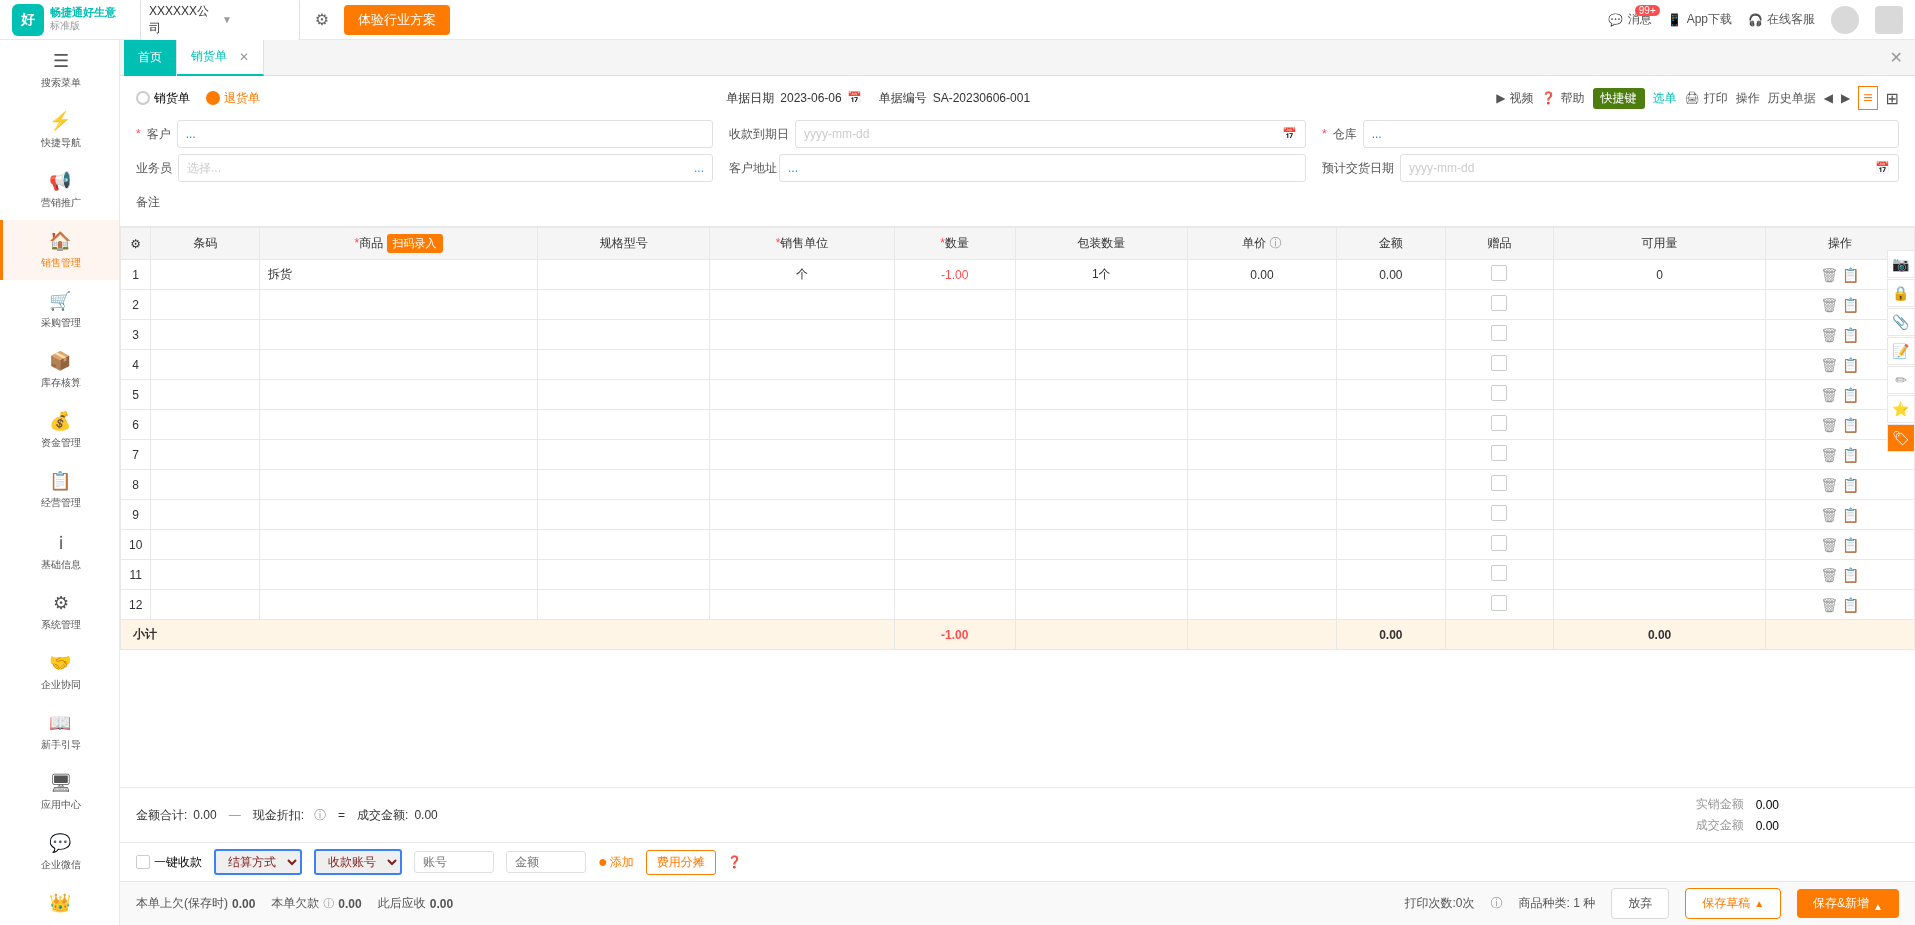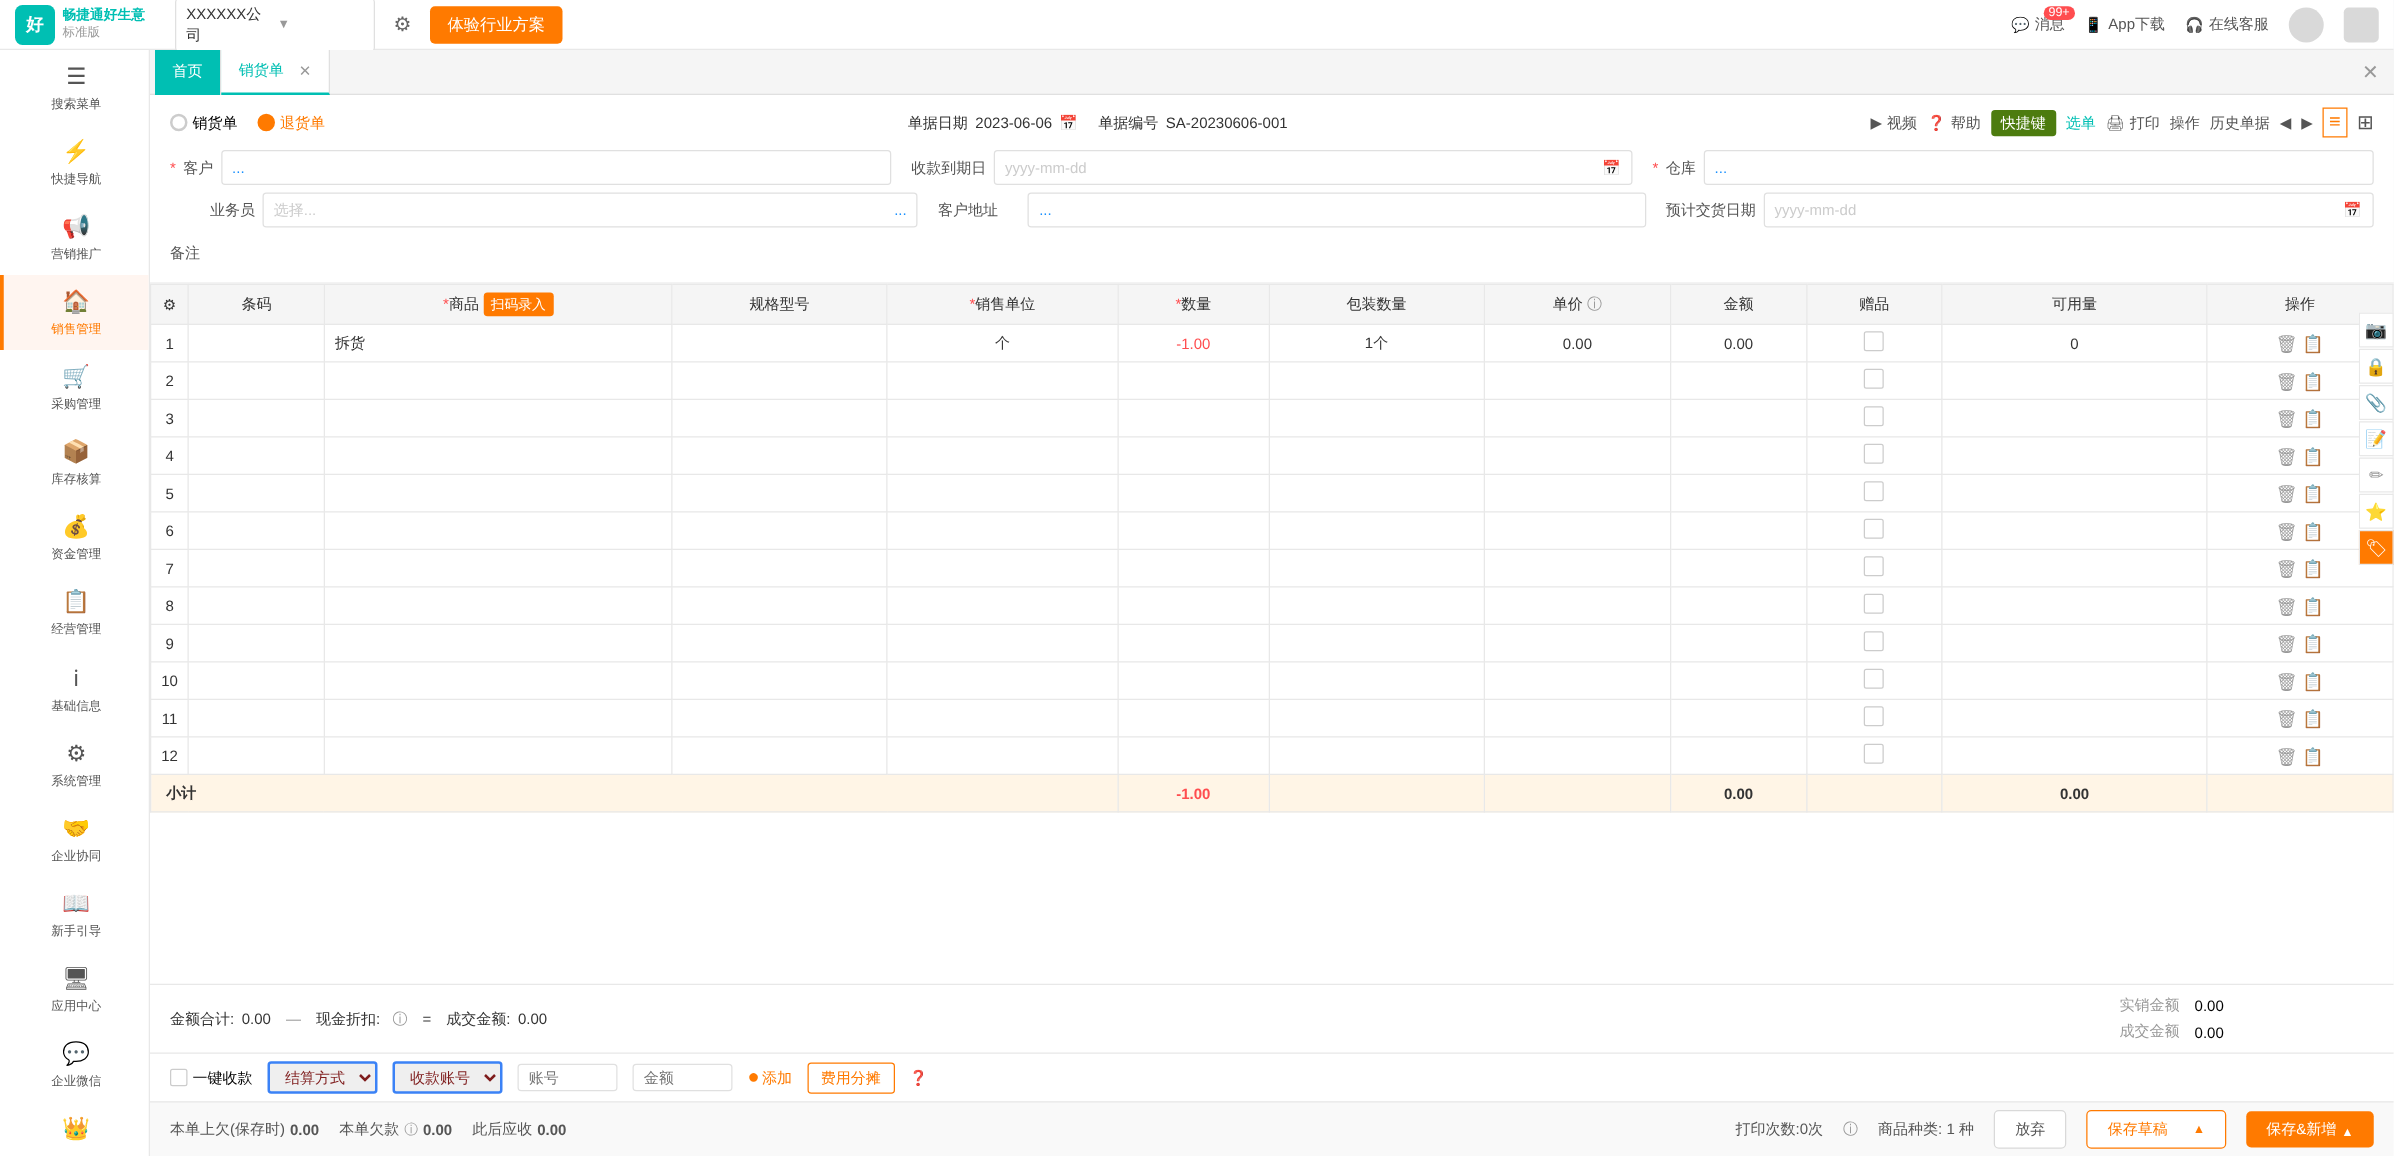--- a/index.html
+++ b/index.html
@@ -129,21 +129,21 @@
       background: #f9f9f9; border-top: 1px solid #e8e8e8; padding: 6px 16px;
       display: flex; align-items: center; gap: 16px; color: #555;
     }
     .status-item { display: flex; align-items: center; gap: 4px; }
     .btn-discard {
       border: 1px solid #d9d9d9; background: #fff; color: #555; border-radius: 4px;
       padding: 6px 16px; cursor: pointer;
     }
     .btn-save-draft {
       border: 1px solid #ff7a00; background: #fff; color: #ff7a00; border-radius: 4px;
-      padding: 6px 16px; cursor: pointer; display: flex; align-items: center; gap: 20px;
+      padding: 6px 16px; cursor: pointer; display: flex; align-items: center; gap: 4px;
     }
     .btn-save-new {
       background: #ff7a00; color: #fff; border: none; border-radius: 4px;
       padding: 6px 16px; cursor: pointer; display: flex; align-items: flex-end; gap: 4px;
     }
     .btn-arrow { font-size: 10px; }
 
     
     .right-float {
       position: absolute; right: 0; top: 200px;
@@ -357,29 +357,29 @@
       <div style="display:flex; align-items:center; gap:6px; position:relative;">
         <span style="color:#ff4d4f; white-space:nowrap;">*</span>
         <span style="white-space:nowrap; color:#555;">仓库</span>
         <div style="flex:1; border:1px solid #e0e0e0; border-radius:3px; padding:3px 8px; display:flex; align-items:center; min-height:28px; background:#fff;">
           <span style="color:#1890ff; cursor:pointer;">...</span>
         </div>
 
       </div>
     </div>
 
-    <div style="display:grid; grid-template-columns: 1fr 1fr 1fr; gap:0 16px; margin-bottom:6px;margin-left:32px;">
+    <div style="display:grid; grid-template-columns: 1fr 1fr 1fr; gap:0 16px; margin-bottom:6px;">
       <div style="display:flex; align-items:center; gap:6px;">
         <span style="white-space:nowrap; color:#555;">业务员</span>
         <div style="flex:1; border:1px solid #e0e0e0; border-radius:3px; padding:3px 8px; display:flex; align-items:center; min-height:28px; background:#fff;">
           <span style="color:#ccc; flex:1;">选择...</span>
           <span style="color:#1890ff; cursor:pointer;">...</span>
         </div>
       </div>
-      <div style="display:flex; align-items:center; gap:24px;">
+      <div style="display:flex; align-items:center; gap:2px;">
         <span style="white-space:nowrap; color:#555;">客户地址</span>
         <div style="flex:1; border:1px solid #e0e0e0; border-radius:3px; padding:3px 8px; display:flex; align-items:center; min-height:28px; background:#fff;">
           <span style="color:#1890ff; cursor:pointer;">...</span>
         </div>
       </div>
       <div style="display:flex; align-items:center; gap:6px;">
         <span style="white-space:nowrap; color:#555;">预计交货日期</span>
         <div style="flex:1; border:1px solid #e0e0e0; border-radius:3px; padding:3px 8px; display:flex; align-items:center; min-height:28px; background:#fff;">
           <span style="color:#ccc; flex:1;">yyyy-mm-dd</span>
           <span style="color:#999; cursor:pointer;">📅</span>

